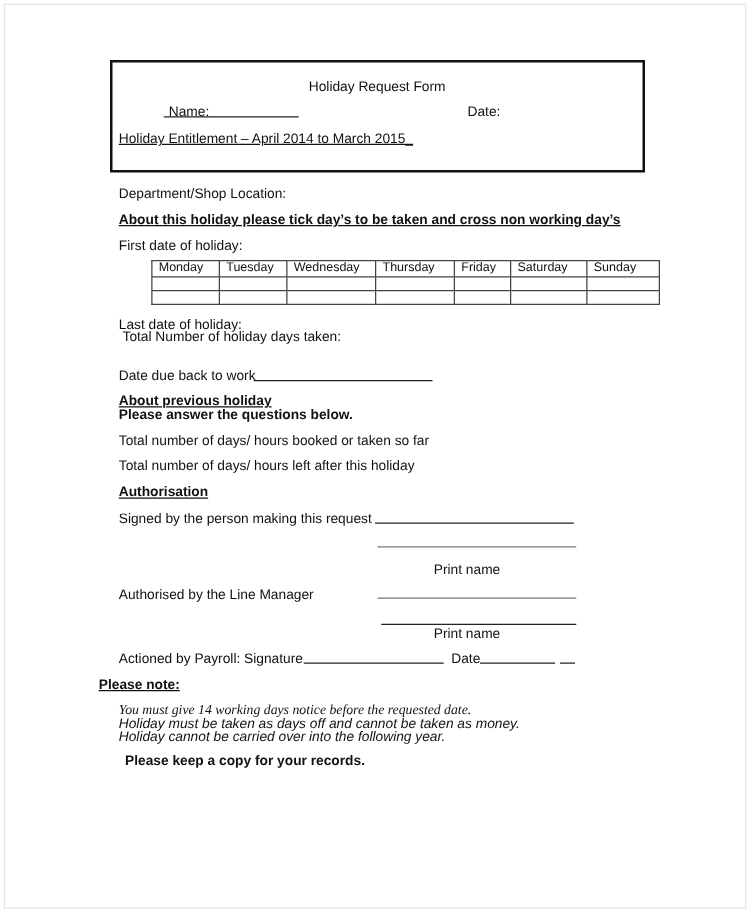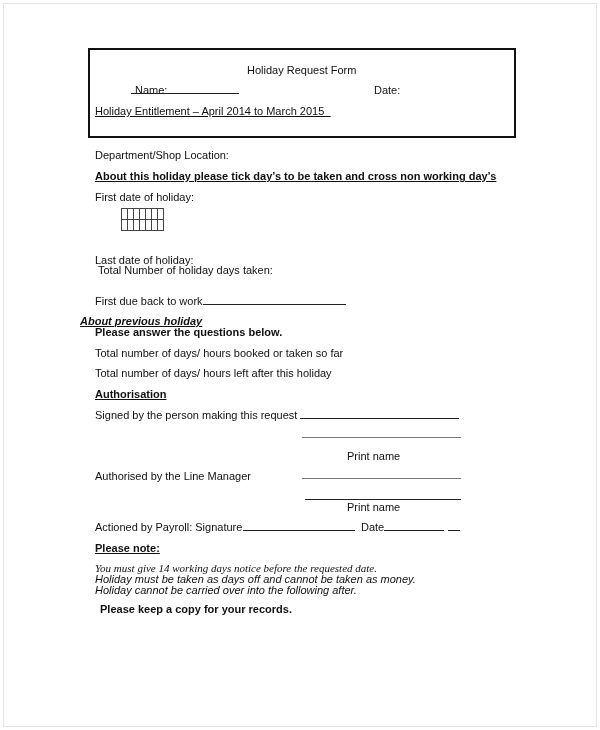--- a/index.html
+++ b/index.html
@@ -49,20 +49,29 @@
 <div class="line" style="left:131px; top:93px; width:108px;"></div>
 <div class="abs t11" style="left:374px; top:84px;">Date:</div>
 <div class="abs t11 ul" style="left:95px; top:105px;">Holiday Entitlement – April 2014 to March 2015_</div>
 
 <div class="abs t11" style="left:95px; top:149px;">Department/Shop Location:</div>
 <div class="abs t11 bold ul" style="left:95px; top:170px;">About this holiday please tick day’s to be taken and cross non working day’s</div>
 <div class="abs t11" style="left:95px; top:191px;">First date of holiday:</div>
 
 <table class="days">
   <tbody>
+      <tr>
+    <th style="width:48px;">Monday</th>
+    <th style="width:48px;">Tuesday</th>
+    <th style="width:65px;">Wednesday</th>
+    <th style="width:57px;">Thursday</th>
+    <th style="width:39px;">Friday</th>
+    <th style="width:55px;">Saturday</th>
+    <th style="width:52px;">Sunday</th>
+  </tr>
   <tr>
     <td></td>
     <td></td>
     <td></td>
     <td></td>
     <td></td>
     <td></td>
     <td></td>
   </tr>
   <tr>
@@ -72,24 +81,24 @@
     <td></td>
     <td></td>
     <td></td>
     <td></td>
   </tr>
 </tbody>
   </table>
 
 <div class="abs t11" style="left:95px; top:254px;">Last date of holiday:</div>
 <div class="abs t11" style="left:98px; top:264px;">Total Number of holiday days taken:</div>
-<div class="abs t11" style="left:95px; top:295px;">First due back to work</div>
+<div class="abs t11" style="left:95px; top:295px;">Date due back to work</div>
 <div class="line" style="left:203px; top:304px; width:143px;"></div>
 
-<div class="abs t11 bold ul" style="left:80px; top:315px;font-style:italic;">About previous holiday</div>
+<div class="abs t11 bold ul" style="left:95px; top:315px;">About previous holiday</div>
 <div class="abs t11 bold" style="left:95px; top:326px;">Please answer the questions below.</div>
 <div class="abs t11" style="left:95px; top:347px;">Total number of days/ hours booked or taken so far</div>
 <div class="abs t11" style="left:95px; top:367px;">Total number of days/ hours left after this holiday</div>
 
 <div class="abs t11 bold ul" style="left:95px; top:388px;">Authorisation</div>
 <div class="abs t11" style="left:95px; top:409px;">Signed by the person making this request</div>
 <div class="line" style="left:300px; top:418px; width:159px;"></div>
 <div class="line grey" style="left:302px; top:437px; width:159px;"></div>
 <div class="abs t11" style="left:347px; top:450px;">Print name</div>
 
@@ -97,17 +106,17 @@
 <div class="line grey" style="left:302px; top:478px; width:159px;"></div>
 <div class="line" style="left:305px; top:499px; width:156px;"></div>
 <div class="abs t11" style="left:347px; top:501px;">Print name</div>
 
 <div class="abs t11" style="left:95px; top:521px;">Actioned by Payroll: Signature</div>
 <div class="line" style="left:243px; top:530px; width:112px;"></div>
 <div class="abs t11" style="left:361px; top:521px;">Date</div>
 <div class="line" style="left:384px; top:530px; width:60px;"></div>
 <div class="line" style="left:448px; top:530px; width:12px;"></div>
 
-<div class="abs t11 bold ul" style="left:95px; top:542px;">Please note:</div>
+<div class="abs t11 bold ul" style="left:79px; top:542px;">Please note:</div>
 <div class="abs t11 ital" style="left:95px; top:562px;font-family:Liberation Serif, serif;">You must give 14 working days notice before the requested date.</div>
 <div class="abs t11 ital" style="left:95px; top:573px;">Holiday must be taken as days off and cannot be taken as money.</div>
-<div class="abs t11 ital" style="left:95px; top:584px;">Holiday cannot be carried over into the following after.</div>
+<div class="abs t11 ital" style="left:95px; top:584px;">Holiday cannot be carried over into the following year.</div>
 <div class="abs t11 bold" style="left:100px; top:603px;">Please keep a copy for your records.</div>
 
 </body></html>

